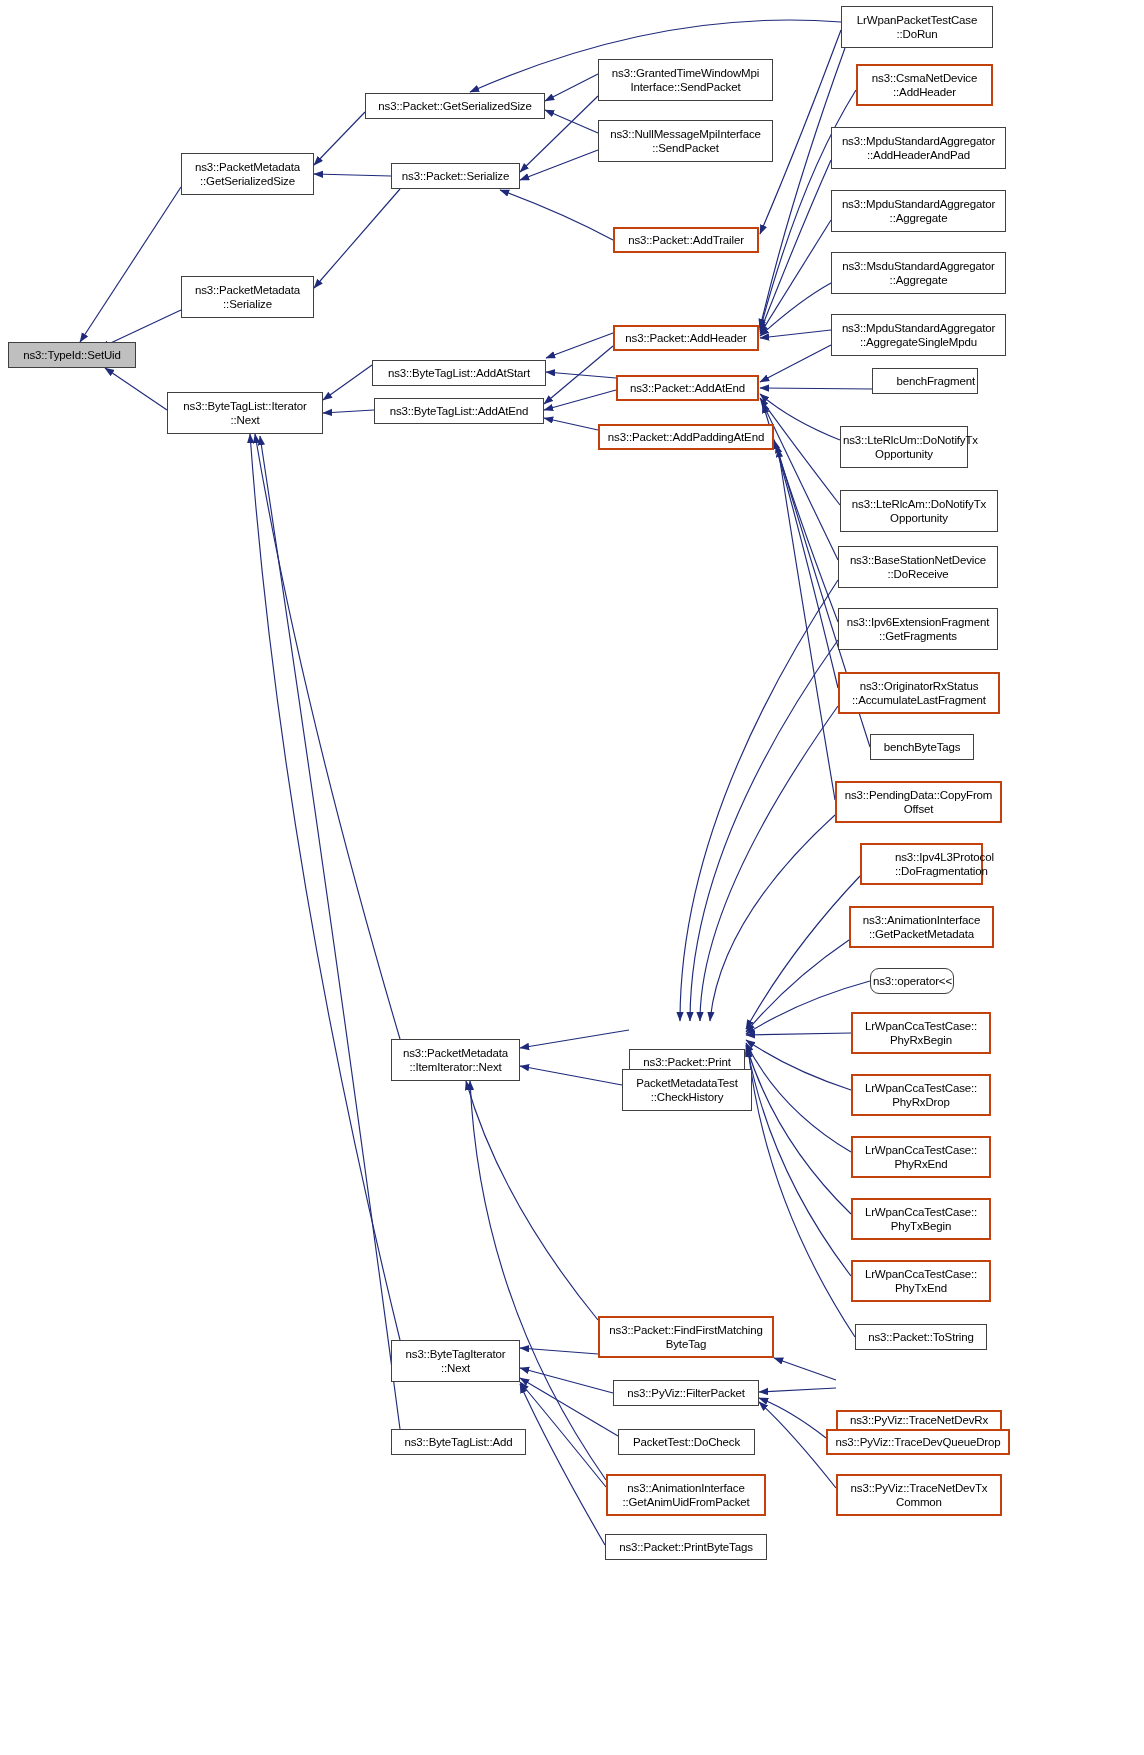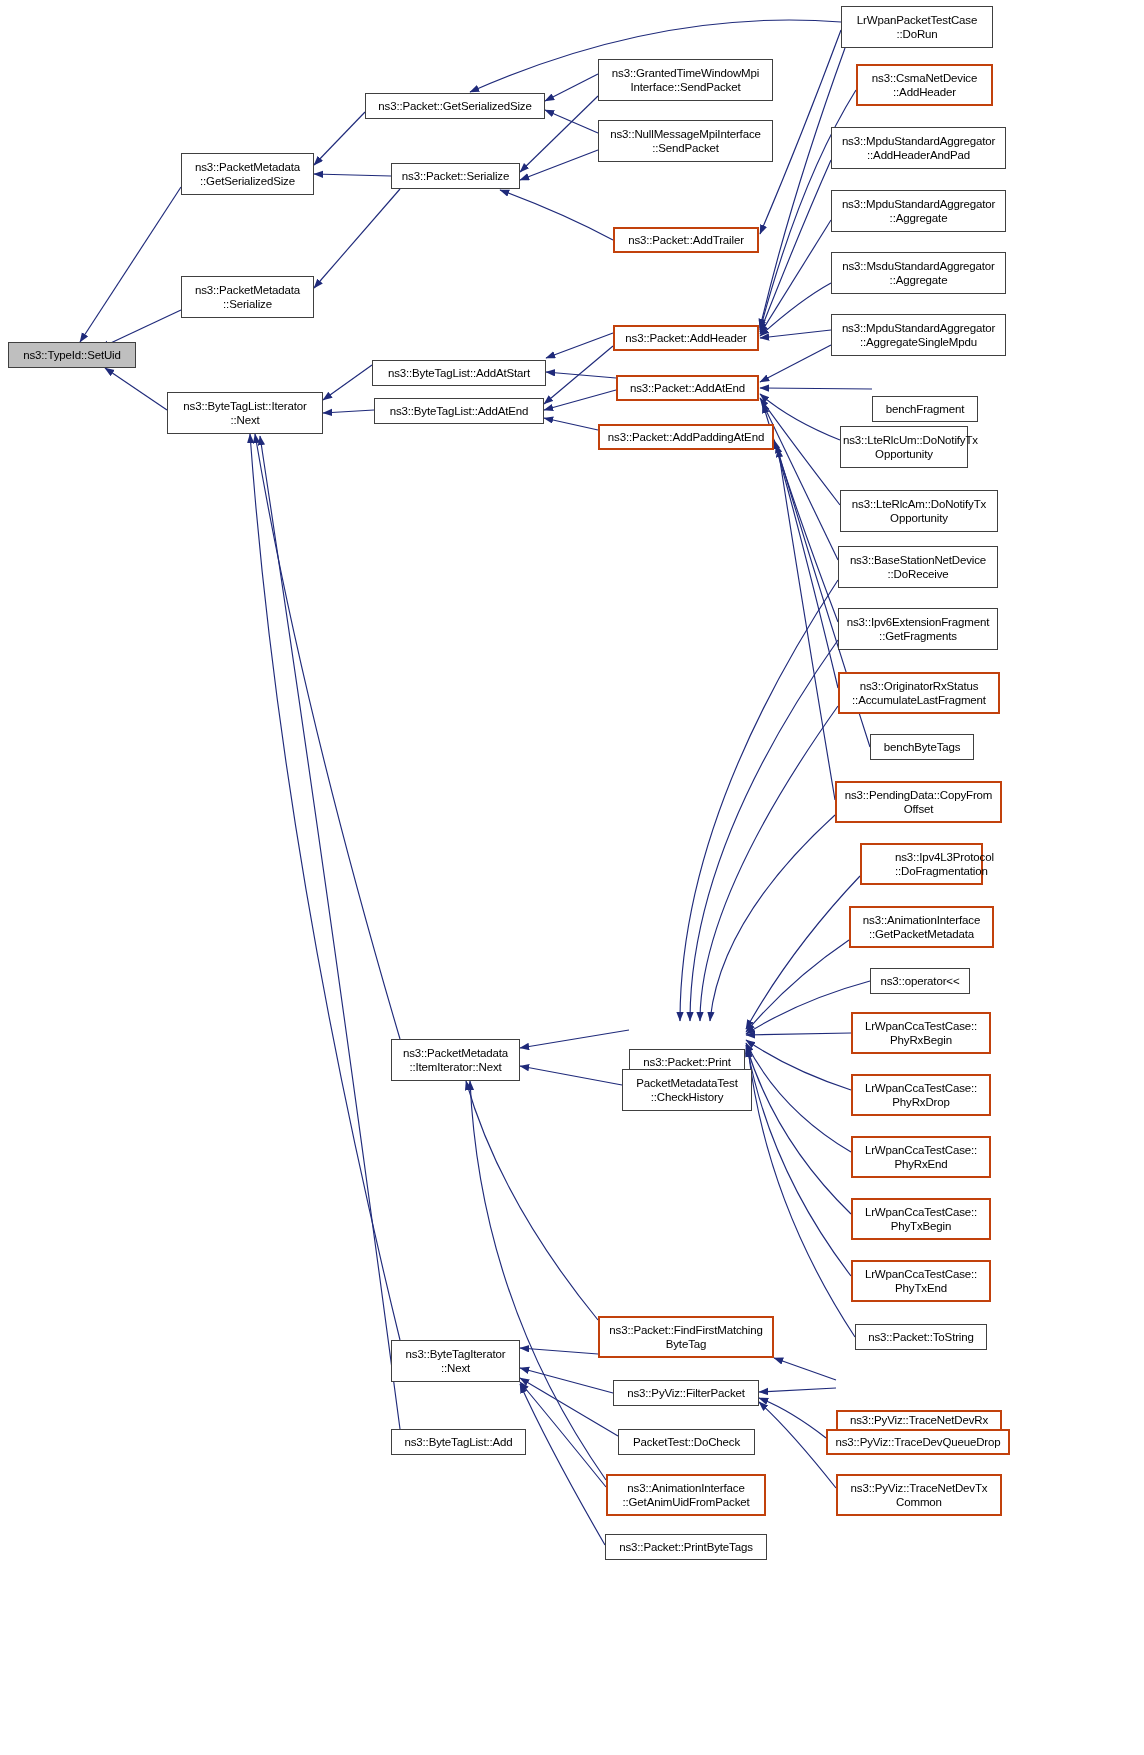--- a/index.html
+++ b/index.html
@@ -149,39 +149,39 @@
     <div class="node red" style="left: 856px; top: 64px; width: 137px; height: 42px;"><span>ns3::CsmaNetDevice
 ::AddHeader</span></div>
     <div class="node" style="left: 831px; top: 127px; width: 175px; height: 42px;"><span>ns3::MpduStandardAggregator
 ::AddHeaderAndPad</span></div>
     <div class="node" style="left: 831px; top: 190px; width: 175px; height: 42px;"><span>ns3::MpduStandardAggregator
 ::Aggregate</span></div>
     <div class="node" style="left: 831px; top: 252px; width: 175px; height: 42px;"><span>ns3::MsduStandardAggregator
 ::Aggregate</span></div>
     <div class="node" style="left: 831px; top: 314px; width: 175px; height: 42px;"><span>ns3::MpduStandardAggregator
 ::AggregateSingleMpdu</span></div>
-    <div class="node" style="left: 872px; top: 396px; width: 106px; height: 26px;"><span>benchFragment</span></div>
+    <div class="node" style="left: 872px; top: 368px; width: 106px; height: 26px; text-align: right;"><span>benchFragment</span></div>
     <div class="node" style="left: 840px; top: 426px; width: 128px; height: 42px;"><span>ns3::LteRlcUm::DoNotifyTx
 Opportunity</span></div>
     <div class="node" style="left: 840px; top: 490px; width: 158px; height: 42px;"><span>ns3::LteRlcAm::DoNotifyTx
 Opportunity</span></div>
     <div class="node" style="left: 838px; top: 546px; width: 160px; height: 42px;"><span>ns3::BaseStationNetDevice
 ::DoReceive</span></div>
     <div class="node" style="left: 838px; top: 608px; width: 160px; height: 42px;"><span>ns3::Ipv6ExtensionFragment
 ::GetFragments</span></div>
     <div class="node red" style="left: 838px; top: 672px; width: 162px; height: 42px;"><span>ns3::OriginatorRxStatus
 ::AccumulateLastFragment</span></div>
     <div class="node" style="left: 870px; top: 734px; width: 104px; height: 26px;"><span>benchByteTags</span></div>
     <div class="node red" style="left: 835px; top: 781px; width: 167px; height: 42px;"><span>ns3::PendingData::CopyFrom
 Offset</span></div>
     <div class="node red" style="left: 860px; top: 843px; width: 123px; height: 42px; padding-left: 33px;"><span>ns3::Ipv4L3Protocol
 ::DoFragmentation</span></div>
     <div class="node red" style="left: 849px; top: 906px; width: 145px; height: 42px;"><span>ns3::AnimationInterface
 ::GetPacketMetadata</span></div>
-    <div class="node" style="left: 870px; top: 968px; width: 100px; height: 26px;"><span>ns3::operator&lt;&lt;</span></div>
+    <div class="node" style="left: 870px; top: 968px; width: 84px; height: 26px; border-radius: 9px;"><span>ns3::operator&lt;&lt;</span></div>
     <div class="node red" style="left: 851px; top: 1012px; width: 140px; height: 42px;"><span>LrWpanCcaTestCase::
 PhyRxBegin</span></div>
     <div class="node red" style="left: 851px; top: 1074px; width: 140px; height: 42px;"><span>LrWpanCcaTestCase::
 PhyRxDrop</span></div>
     <div class="node red" style="left: 851px; top: 1136px; width: 140px; height: 42px;"><span>LrWpanCcaTestCase::
 PhyRxEnd</span></div>
     <div class="node red" style="left: 851px; top: 1198px; width: 140px; height: 42px;"><span>LrWpanCcaTestCase::
 PhyTxBegin</span></div>
     <div class="node red" style="left: 851px; top: 1260px; width: 140px; height: 42px;"><span>LrWpanCcaTestCase::
 PhyTxEnd</span></div>

